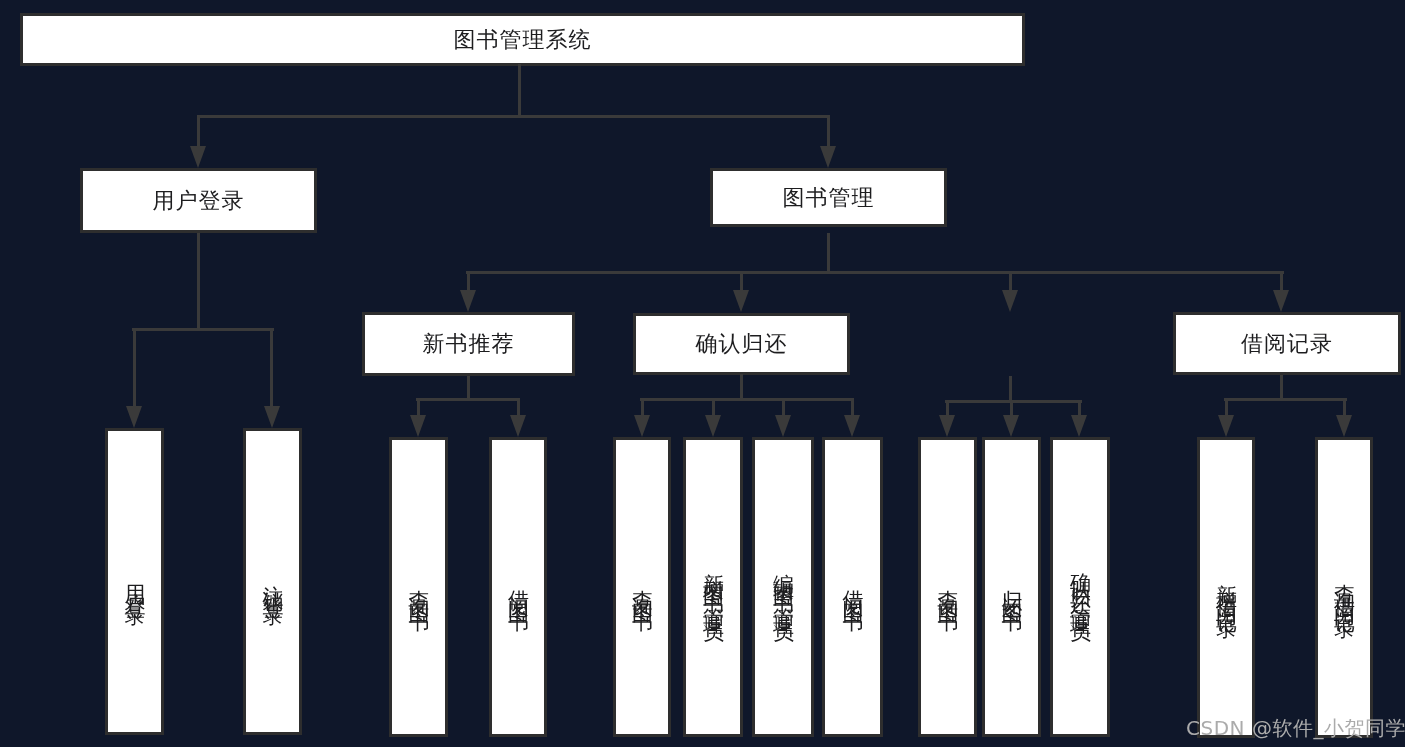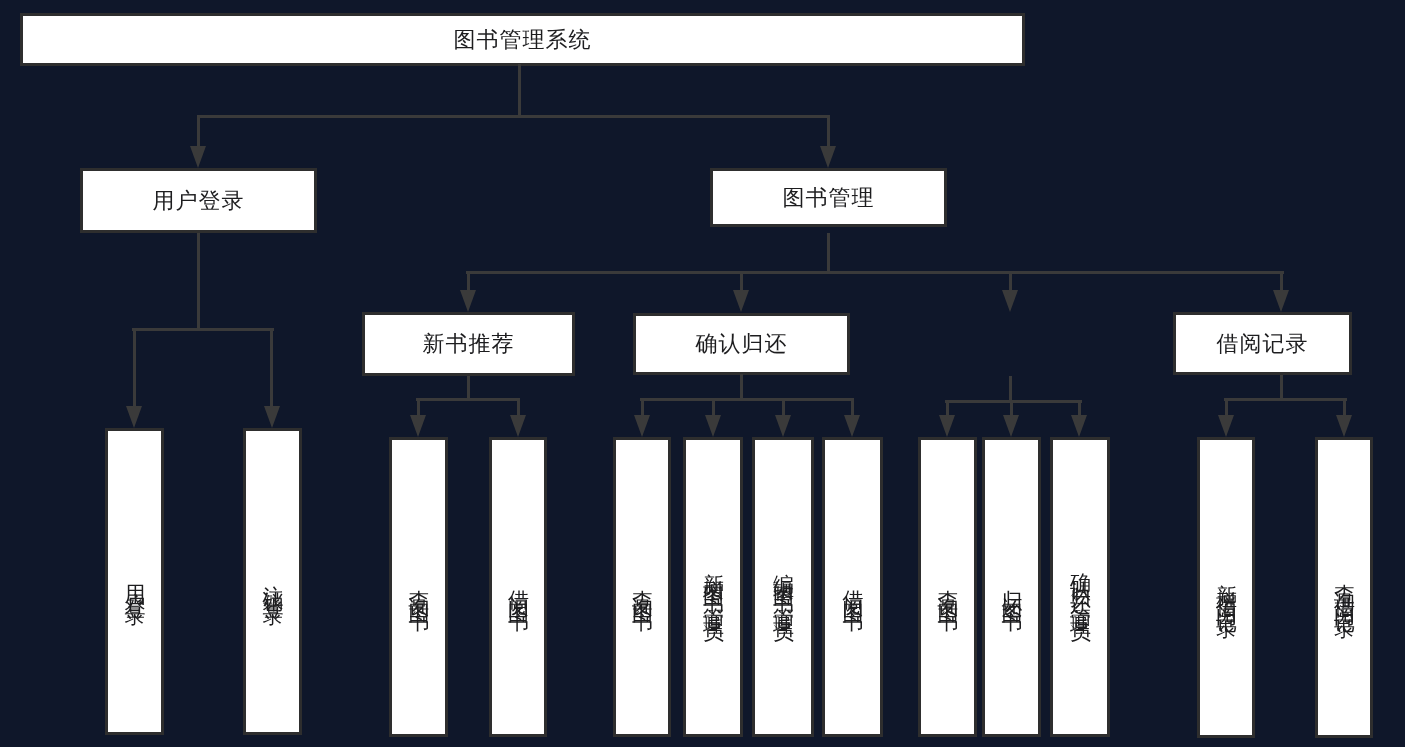--- a/index.html
+++ b/index.html
@@ -67,21 +67,21 @@
   <div class="tri" style="left:1002px;top:290px"></div>
   <div class="line" style="left:1280px;top:271px;width:3px;height:25px"></div>
   <div class="tri" style="left:1273px;top:290px"></div>
 
   <div class="box h" style="left:362px;top:312px;width:213px;height:64px">
     <span class="label">新书推荐</span>
   </div>
   <div class="box h" style="left:633px;top:313px;width:217px;height:62px">
     <span class="label">确认归还</span>
   </div>
-  <div class="box h" style="left:1173px;top:312px;width:179px;height:63px">
+  <div class="box h" style="left:1173px;top:312px;width:228px;height:63px">
     <span class="label">借阅记录</span>
   </div>
 
   <div class="line" style="left:467px;top:376px;width:3px;height:25px"></div>
   <div class="line" style="left:416px;top:398px;width:104px;height:3px"></div>
   <div class="line" style="left:417px;top:398px;width:3px;height:24px"></div>
   <div class="tri" style="left:410px;top:415px"></div>
   <div class="line" style="left:517px;top:398px;width:3px;height:24px"></div>
   <div class="tri" style="left:510px;top:415px"></div>
 
@@ -149,14 +149,15 @@
     <span class="label">确认归还（管理员）</span>
   </div>
 
   <div class="box v" style="left:1197px;top:437px;width:58px;height:301px">
     <span class="label">新增借阅记录</span>
   </div>
   <div class="box v" style="left:1315px;top:437px;width:58px;height:301px">
     <span class="label">查询借阅记录</span>
   </div>
 
+  <div class="watermark">CSDN @软件_小贺同学</div>
 
 </div>
 
 </body></html>

